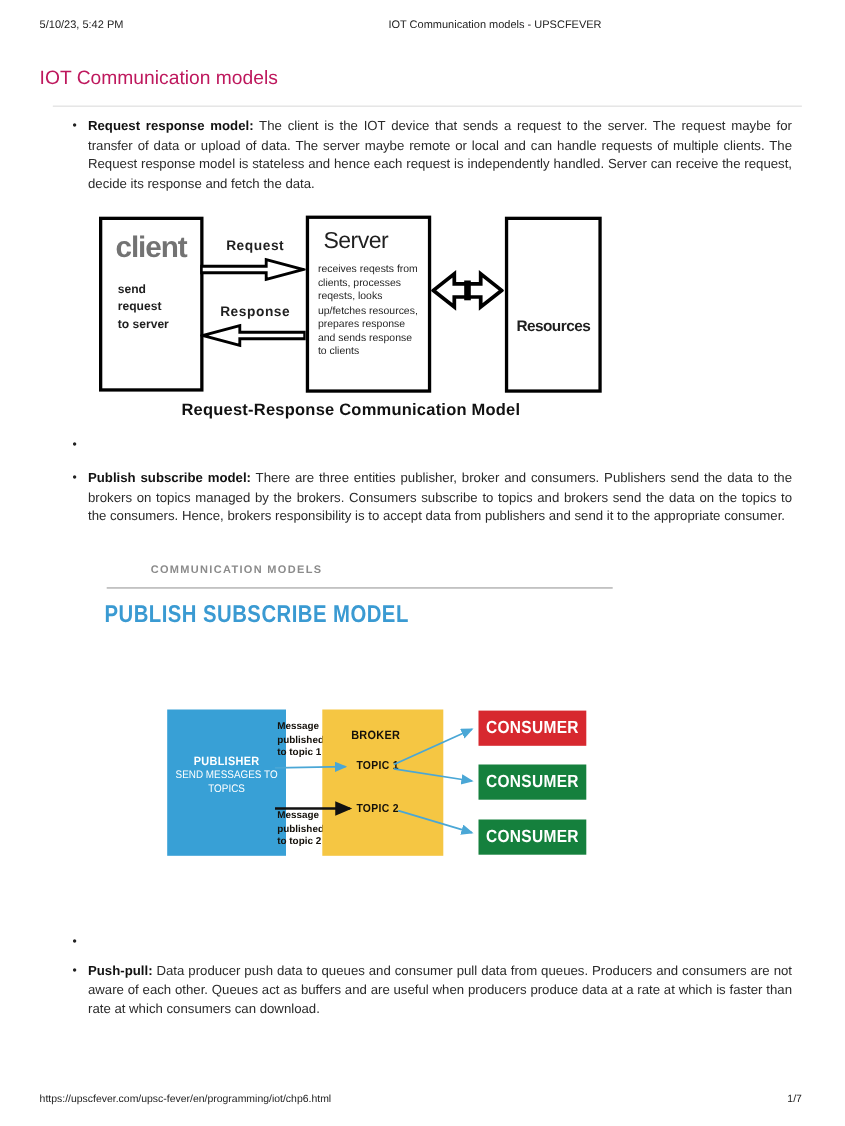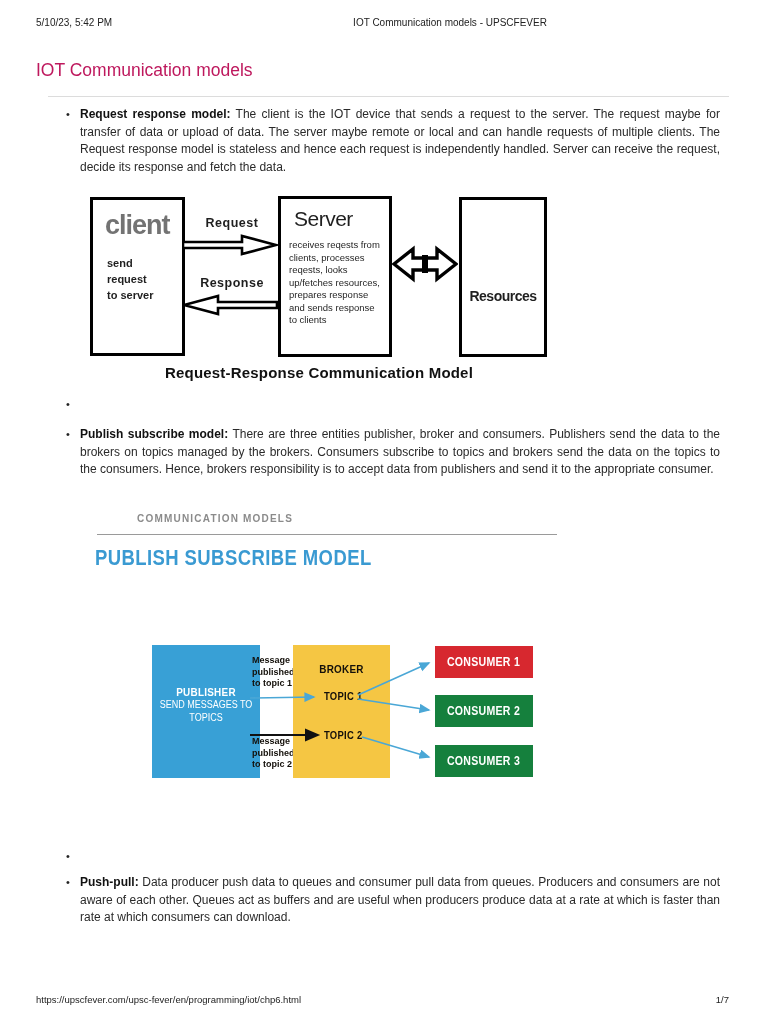--- a/index.html
+++ b/index.html
@@ -49,26 +49,26 @@
 
   
   .ps-label { position:absolute; left:97px; top:513px; font-size:10px; font-weight:bold; color:#8b8b8b; letter-spacing:1.2px;margin-left:40px; }
   .ps-rule { position:absolute; left:97px; top:534px; width:460px; height:1px; background:#9a9a9a; }
   .ps-heading { position:absolute; left:95px; top:545px; font-size:22px; font-weight:bold; letter-spacing:0.5px; transform:scaleX(0.84); transform-origin:0 50%; white-space:nowrap; }
 
   .ps-fig { position:absolute; left:152px; top:645px; width:381px; height:133px; }
   .pub-box { position:absolute; left:0; top:0; width:108px; height:133px; color:#fff; text-align:center; padding-top:41px; }
   .pub-title { font-size:11px; font-weight:bold; letter-spacing:0.3px; transform:scaleX(0.9); }
   .pub-sub { font-size:10px; line-height:13px; transform:scaleX(0.9); white-space:pre-line; }
-  .broker-box { position:absolute; left:141px; top:0; width:97px; height:133px; }
+  .broker-box { position:absolute; left:141px; top:0; width:110px; height:133px; }
   .broker-title { position:absolute; left:0; top:18px; width:97px; text-align:center; font-size:11px; font-weight:bold; color:#14100a; transform:scaleX(0.9); letter-spacing:0.3px; }
   .topic { position:absolute; font-size:10.5px; font-weight:bold; color:#14100a; transform:scaleX(0.9); transform-origin:0 50%; letter-spacing:0.3px; white-space:nowrap; }
   .topic-1 { left:31px; top:45px; }
   .topic-2 { left:31px; top:84px; }
-  .consumer { position:absolute; left:283px; width:98px; height:32px; color:#fff; text-align:center; line-height:32px; font-size:12px; font-weight:bold; letter-spacing:0.3px; }
+  .consumer { position:absolute; left:283px; width:98px; height:32px; color:#fff; text-align:center; line-height:32px; font-size:16px; font-weight:bold; letter-spacing:0.3px; }
   .consumer .inner { display:inline-block; transform:scaleX(0.88); }
   .consumer-1 { top:1px; }
   .consumer-2 { top:50px; }
   .consumer-3 { top:100px; }
   .msg-label { position:absolute; font-size:9px; font-weight:bold; line-height:11.5px; color:#14100a; white-space:pre-line; width:52px; }
   .msg-1 { left:100px; top:10px; }
   .msg-2 { left:100px; top:91px; }
   .ps-arrows { position:absolute; left:0; top:0; }
 </style>
 </head>

